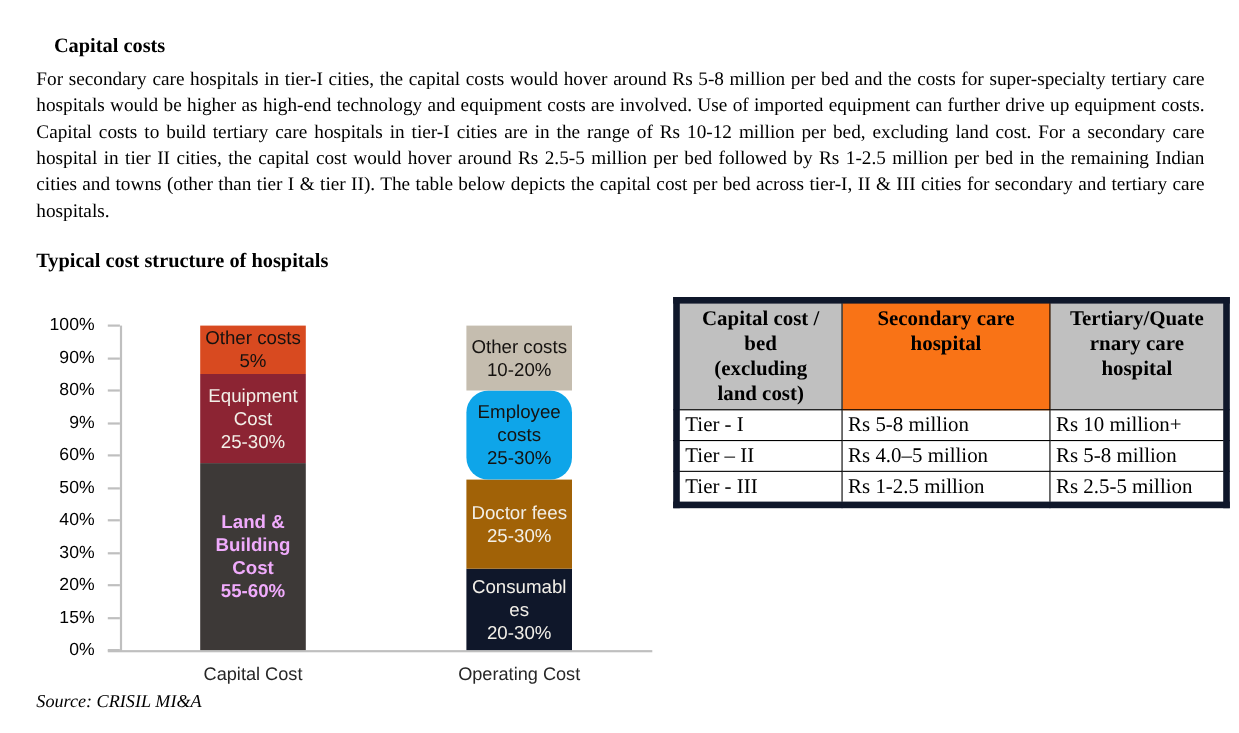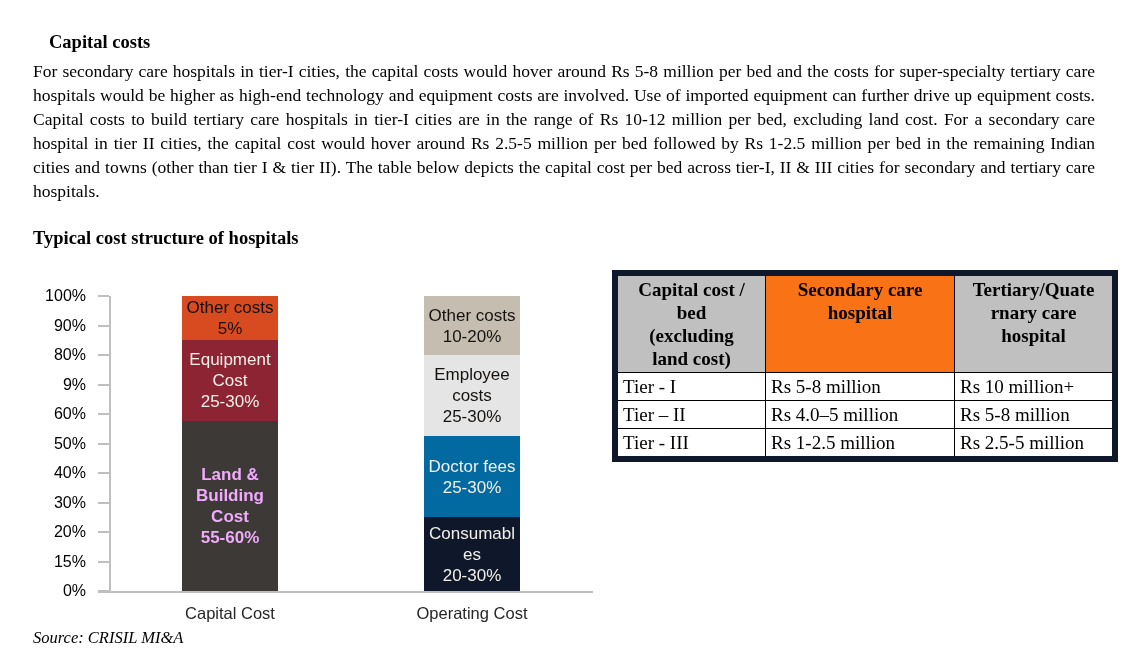--- a/index.html
+++ b/index.html
@@ -110,25 +110,25 @@
 5%</div>
       </div>
     </div>
     <div class="cat-label" style="left: 145px;">Capital Cost</div>
     <div class="bar-stack" style="left: 424px;">
       <div class="bar-segment" style="bottom: 0%; height: 25%; background: #0f172a;">
         <div class="segment-label" style="color: rgb(242, 239, 232);">Consumabl
 es
 20-30%</div>
       </div>
-      <div class="bar-segment" style="bottom: 25%; height: 27.5%; background: #0369a1;">
+      <div class="bar-segment" style="bottom: 25%; height: 27.5%; background: #a16207;">
         <div class="segment-label" style="color: rgb(242, 239, 232);">Doctor fees
 25-30%</div>
       </div>
-      <div class="bar-segment" style="bottom: 52.5%; height: 27.5%; background: #e5e5e5;">
+      <div class="bar-segment" style="bottom: 52.5%; height: 27.5%; background: #0ea5e9; border-radius: 20px;">
         <div class="segment-label" style="color: rgb(21, 18, 16);">Employee
 costs
 25-30%</div>
       </div>
       <div class="bar-segment" style="bottom: 80%; height: 20%; background: rgb(197, 189, 175);">
         <div class="segment-label" style="color: rgb(21, 18, 16);">Other costs
 10-20%</div>
       </div>
     </div>
     <div class="cat-label" style="left: 387px;">Operating Cost</div>

